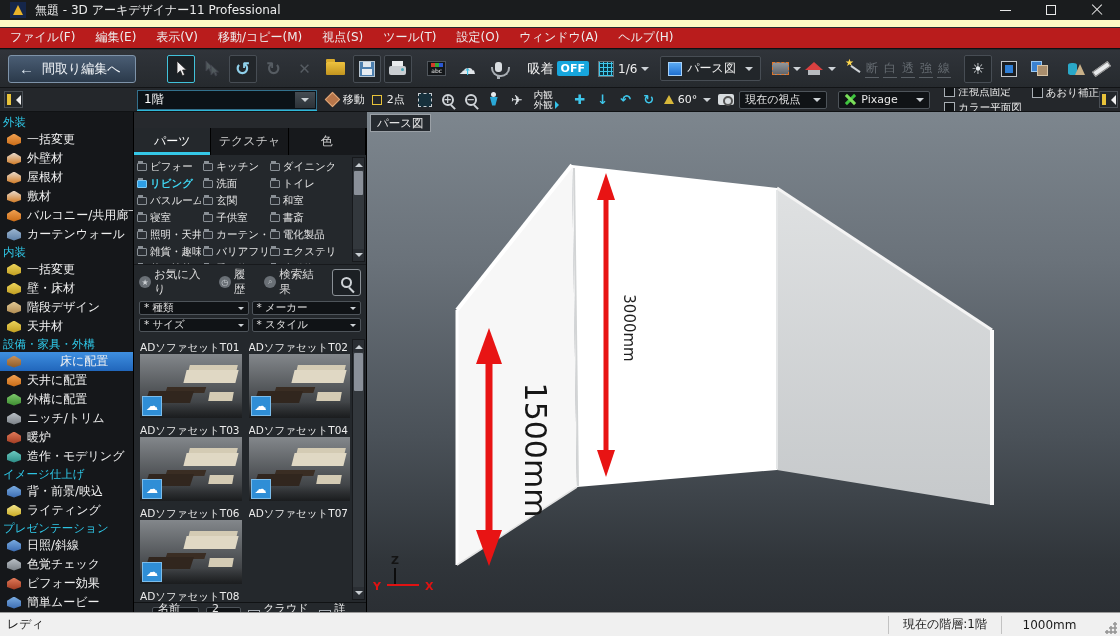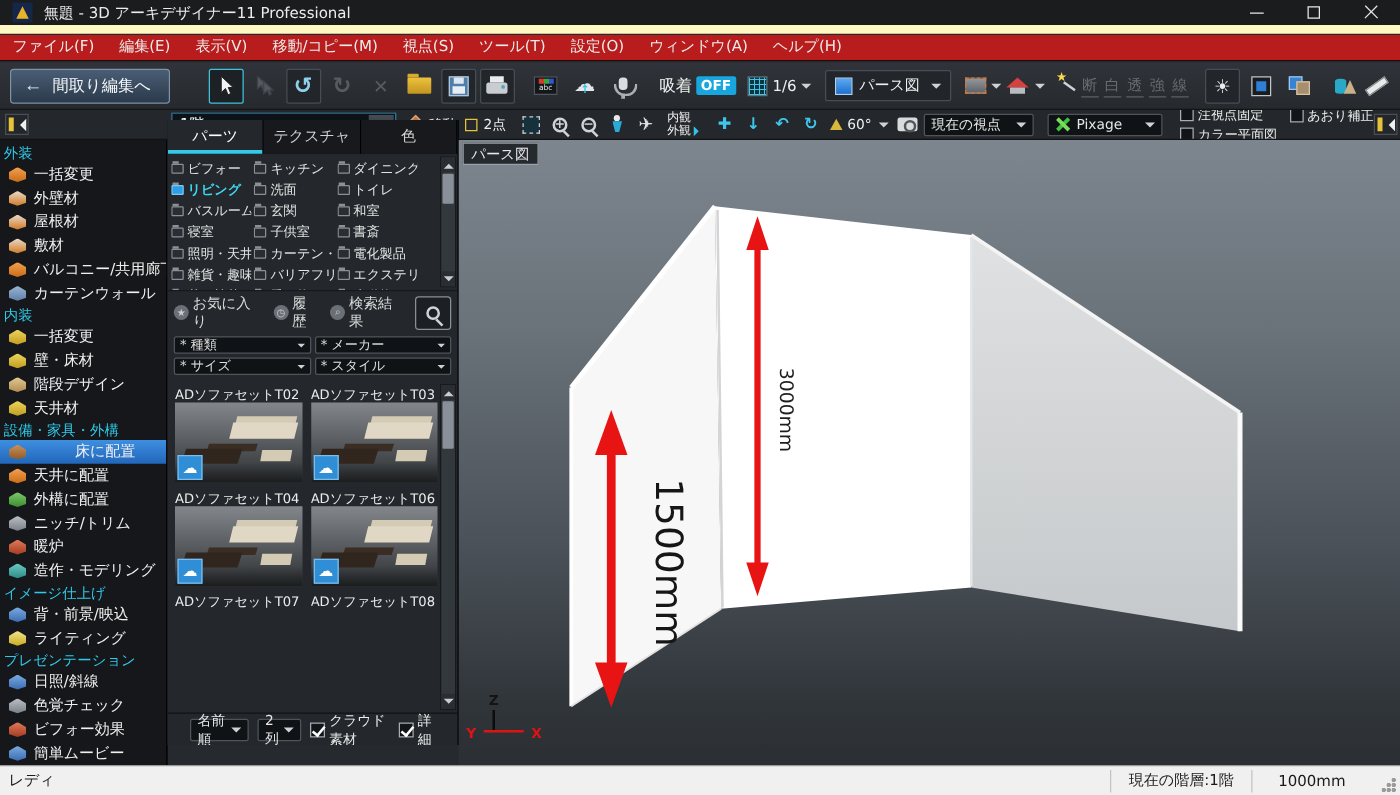--- a/index.html
+++ b/index.html
@@ -154,21 +154,21 @@
   .c-tan { background:linear-gradient(#e0c894,#b08b50); }
   .c-br  { background:linear-gradient(#c89058,#8a5a28); }
   .c-gr  { background:linear-gradient(#7cc86a,#3a8a2e); }
   .c-gy  { background:linear-gradient(#b8bec4,#787e84); }
   .c-rd  { background:linear-gradient(#e07858,#a03a20); }
   .c-te  { background:linear-gradient(#6ac8c0,#2a8a84); }
   .c-ab  { background:linear-gradient(#78aae0,#3a6ab0); }
   .c-lt  { background:linear-gradient(#f2e48a,#c8a81e); }
 
   
-  .parts { position:absolute; left:134px; top:96px; width:233px; height:500px; background:#24282c;
+  .parts { position:absolute; left:134px; top:128px; width:233px; height:500px; background:#24282c;
     border-right:1px solid #000; display:flex; flex-direction:column; overflow:hidden; }
   .tabs { height:27px; display:flex; background:#0c0e10; flex:none; }
   .tab { flex:1; display:flex; align-items:center; justify-content:center; font-size:12px; color:#d2d2d2;
     background:#17191c; border-right:1px solid #000; }
   .tab.active { background:#24282c; color:#fff; box-shadow:inset 0 -3px 0 #35c8e8; }
   .cats { position:relative; height:110px; flex:none; padding:3px 32px 0 3px; display:grid;
     grid-template-columns:1fr 1fr 1fr; grid-auto-rows:17px; column-gap:2px; overflow:hidden;
     font-size:10.5px; color:#e4e4e4; border-bottom:1px solid #17191c; }
   .cat { display:flex; align-items:center; gap:3px; white-space:nowrap; overflow:hidden; }
   .fold { width:10px; height:8px; border:1px solid #8a9096; border-radius:1px; position:relative; flex:none; background:#2a2e33; }
@@ -685,20 +685,29 @@
           <span>* サイズ</span>
           <span class="car"></span>
         </div>
       <div class="filter">
           <span>* スタイル</span>
           <span class="car"></span>
         </div>
     </div>
     <div class="prods">
       <div>
+        <div class="p-label">ADソファセットT01</div>
+        <div class="p-thumb">
+            <div class="sofa-a"></div>
+            <div class="sofa-b"></div>
+            <div class="sofa-c"></div>
+            <span class="cloud-badge"></span>
+          </div>
+      </div>
+      <div>
         <div class="p-label">ADソファセットT02</div>
         <div class="p-thumb">
             <div class="sofa-a"></div>
             <div class="sofa-b"></div>
             <div class="sofa-c"></div>
             <span class="cloud-badge"></span>
           </div>
       </div>
       <div>
         <div class="p-label">ADソファセットT03</div>

